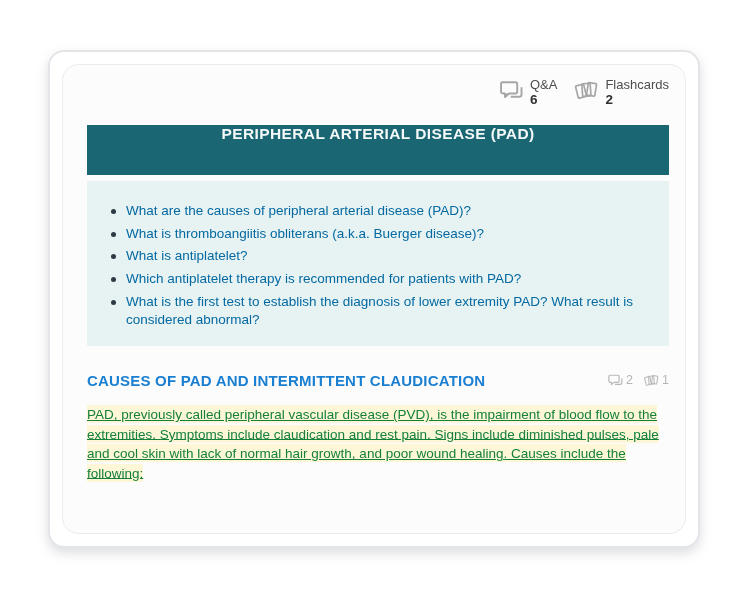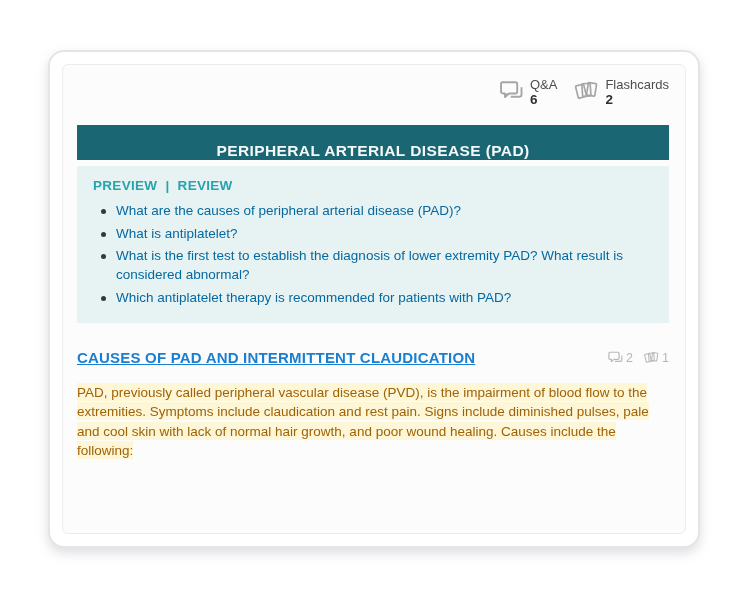--- a/index.html
+++ b/index.html
@@ -12,37 +12,37 @@
   .canvas { position:relative; width:750px; height:600px; background:#ffffff; overflow:hidden; }
 
   .card {
     position:absolute; left:48px; top:50px; width:652px; height:498px;
     background:#ffffff; border:2px solid #e4e5e9; border-radius:16px;
     box-shadow:0 5px 12px rgba(130,133,143,.28);
     box-sizing:border-box;
   }
   .inner {
     position:absolute; left:12px; top:12px; right:12px; bottom:12px;
-    background:#fcfcfd; border:1px solid #ececef; border-radius:6px;
-    padding:10px 16px 0 14px; box-sizing:border-box; overflow:hidden;
+    background:#fcfcfd; border:1px solid #ececef; border-radius:16px;
+    padding:10px 16px 0 24px; box-sizing:border-box; overflow:hidden;
   }
 
   
   .stats-row { display:flex; justify-content:flex-end; gap:16px; margin:2px 0 8px 0; height:32px; }
   .stat { display:flex; align-items:flex-start; gap:5px; cursor:pointer; }
   .stat .icon { color:#a6a6a6; }
   .stat .icon svg { width:27px; height:27px; display:block; }
   .stat-text { display:flex; flex-direction:column; line-height:1.18; }
   .stat-label { font-size:13px; color:#4d4d4d; }
   .stat-count { font-size:13.5px; font-weight:bold; color:#2f2f2f; }
 
   
   .title-bar {
-    height:35px; background:var(--teal, #1a6673);
-    display:flex; align-items:flex-end; justify-content:center;
+    height:50px; background:var(--teal, #1a6673);
+    display:flex; align-items:flex-start; justify-content:center;
     margin-top:16px;
   }
   .title-bar span {
     color:#f4f8f8; font-size:15.5px; font-weight:600; letter-spacing:.4px;
   }
 
   
   .preview-box { margin-top:6px; background:var(--preview_bg, #e7f2f3); padding:12px 16px 12px 16px; }
   .preview-tabs { font-size:13.5px; font-weight:bold; letter-spacing:.3px; color:var(--preview_label, #27a4ae); }
   .preview-tabs .tab { cursor:pointer; }
@@ -54,30 +54,30 @@
   }
   .questions li::before {
     content:""; position:absolute; left:8px; top:7px;
     width:5px; height:5px; border-radius:50%; background:#2e3a44;
   }
 
   
   .section-row { display:flex; justify-content:space-between; align-items:center; margin-top:26px; }
   .section-heading {
     margin:0; font-size:15px; font-weight:700; letter-spacing:.2px;
-    color:var(--heading_blue, #1a7fd1); cursor:pointer;text-decoration:underline;
+    color:var(--heading_blue, #1a7fd1); cursor:pointer;
   }
   .mini-stats { display:flex; align-items:center; color:#b9b9b9; }
   .mini-stats .icon svg { width:17px; height:17px; display:block; }
   .mini-count { font-size:12.5px; color:#b5b5b5; margin-left:2px; }
   .mini-group { display:flex; align-items:center; cursor:pointer; }
   .mini-group + .mini-group { margin-left:10px; }
 
   
-  .para { margin:16px 0 0 0; font-size:13.5px; line-height:1.45; color:#a16207; }
+  .para { margin:16px 0 0 0; font-size:13.5px; line-height:1.45; color:#15803d;text-decoration:underline; }
   .para.second { margin-top:5px; line-height:1.4; }
   mark.hl {
     background:var(--highlight, #fdf6d7); color:inherit; padding:1.5px 0;
     -webkit-box-decoration-break:clone; box-decoration-break:clone;
   }
 </style>
 </head>
 <body>
 
 <div class="canvas">
@@ -111,30 +111,26 @@
             <span class="stat-count">2</span>
           </span>
         </div>
       </div>
 
       <div class="title-bar">
         <span>PERIPHERAL ARTERIAL DISEASE (PAD)</span>
       </div>
 
       <div class="preview-box">
-        <div class="preview-tabs">
-          <span class="tab">PREVIEW</span>
-          <span class="sep">|</span>
-          <span class="tab">REVIEW</span>
-        </div>
         <ul class="questions">
           <li>What are the causes of peripheral arterial disease (PAD)?</li>
+          <li>What is thromboangiitis obliterans (a.k.a. Buerger disease)?</li>
           <li>What is antiplatelet?</li>
+          <li>Which antiplatelet therapy is recommended for patients with PAD?</li>
           <li>What is the first test to establish the diagnosis of lower extremity PAD? What result is considered abnormal?</li>
-          <li>Which antiplatelet therapy is recommended for patients with PAD?</li>
         </ul>
       </div>
 
       <div class="section-row">
         <h2 class="section-heading">CAUSES OF PAD AND INTERMITTENT CLAUDICATION</h2>
         <div class="mini-stats">
           <span class="mini-group">
             <span class="icon">
               <svg viewBox="0 0 24 24" fill="none" stroke="currentColor" stroke-width="1.7" stroke-linejoin="round">
                 <path d="M4.2 4.6h11.4c.8 0 1.5.7 1.5 1.5v7c0 .8-.7 1.5-1.5 1.5H9.8l-3.6 3.2v-3.2H4.2c-.8 0-1.5-.7-1.5-1.5v-7c0-.8.7-1.5 1.5-1.5z"></path>

